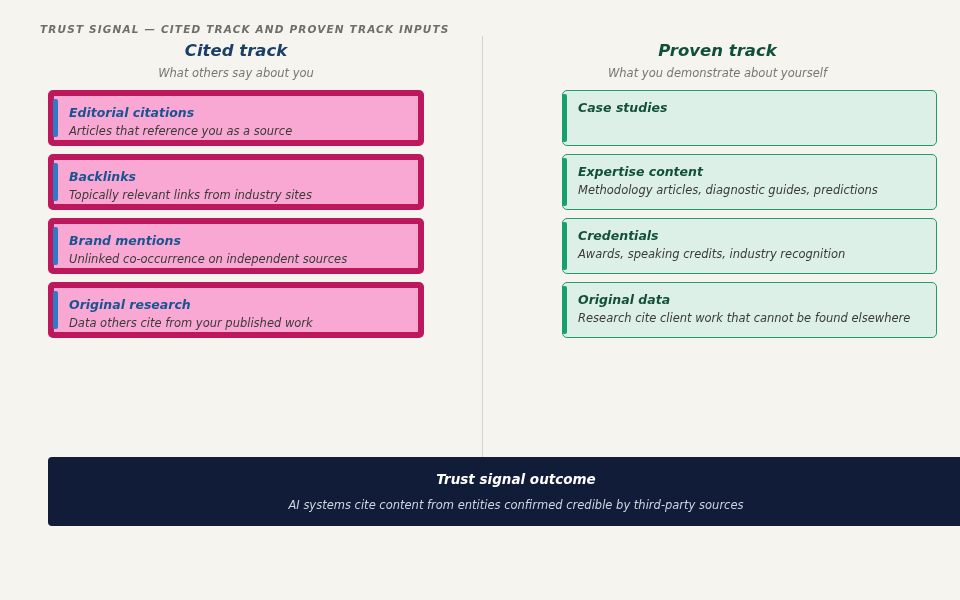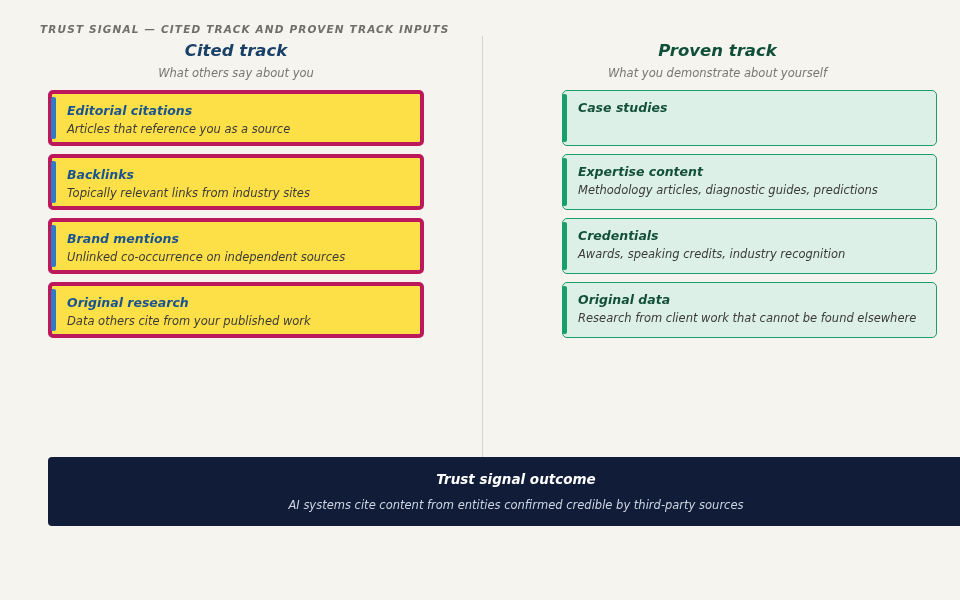--- a/index.html
+++ b/index.html
@@ -82,22 +82,22 @@
 
   .card {
     position: relative;
     box-sizing: border-box;
     height: 56px;
     margin-bottom: 8px;
     border-radius: 5px;
     padding: 8px 10px 8px 15px;
   }
   .card.blue {
-    background: #fde047;
-    border: 4px solid #be185d;
+    background: #f9a8d4;
+    border: 6px solid #be185d;
   }
   .card.green {
     background: #ddf0e7;
     border: 1px solid #1f9c6d;
   }
 
   .card-accent {
     position: absolute;
     left: -1px;
     top: 3px;
@@ -215,21 +215,21 @@
 
     <div class="card green">
       <div class="card-accent"></div>
       <div class="card-title">Credentials</div>
       <div class="card-desc">Awards, speaking credits, industry recognition</div>
     </div>
 
     <div class="card green">
       <div class="card-accent"></div>
       <div class="card-title">Original data</div>
-      <div class="card-desc">Research from client work that cannot be found elsewhere</div>
+      <div class="card-desc">Research cite client work that cannot be found elsewhere</div>
     </div>
 
   </div>
 
   <div class="outcome">
     <div class="outcome-title">Trust signal outcome</div>
     <div class="outcome-sub">AI systems cite content from entities confirmed credible by third-party sources</div>
   </div>
 
 </div>

